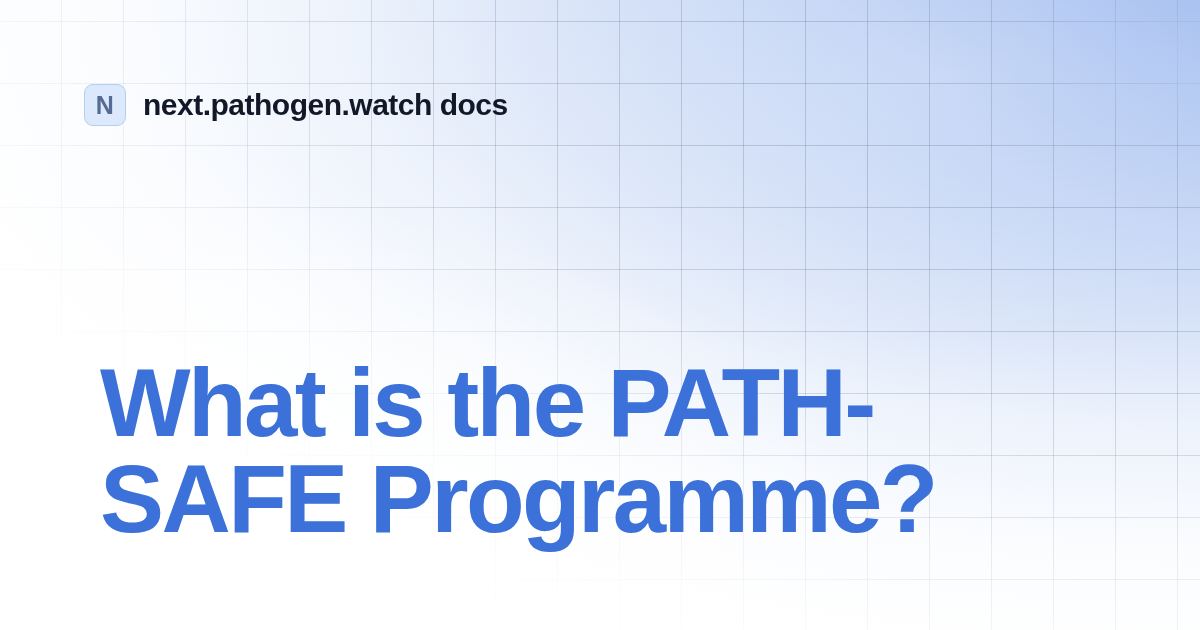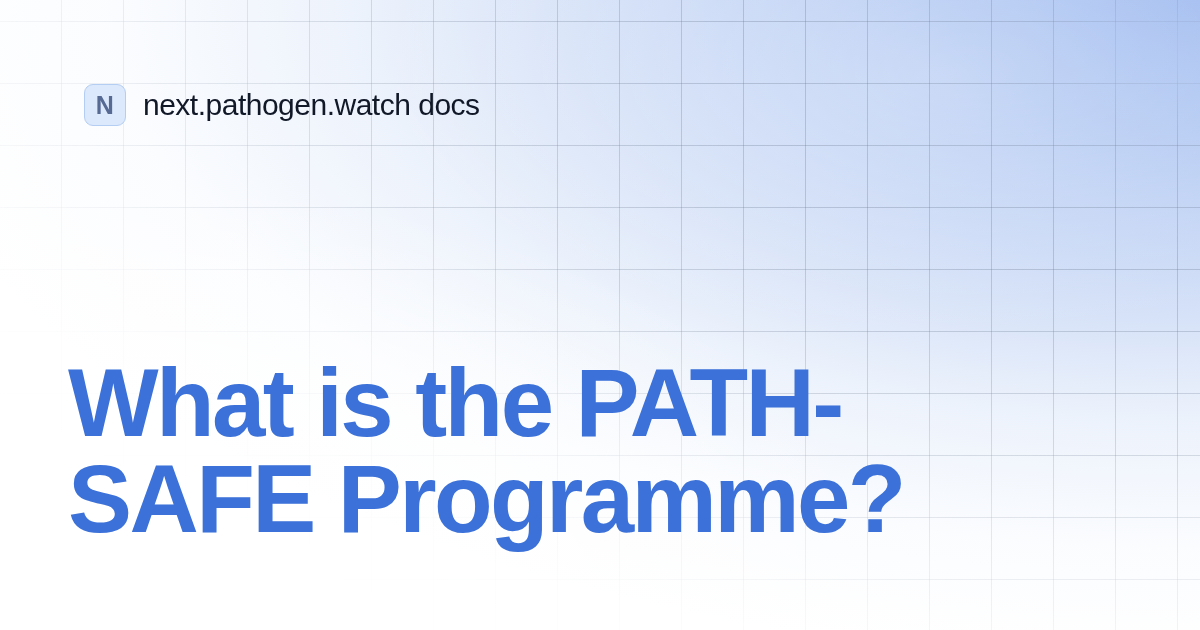--- a/index.html
+++ b/index.html
@@ -118,31 +118,31 @@
     font-size: 25px;
     font-weight: 700;
     line-height: 1;
     color: #566a93;
     letter-spacing: 0.2px;
     flex: none;
   }
 
   .brand-title {
     font-size: 30px;
-    font-weight: 400;
+    font-weight: 700;
     line-height: 1;
     color: #111827;
     letter-spacing: -0.5px;
     white-space: nowrap;
   }
 
   
   .headline {
     position: absolute;
-    left: 68px;
+    left: 100px;
     top: 355px;
     width: 900px;
     margin: 0;
     font-size: 96px;
     font-weight: 700;
     line-height: 96px;
     letter-spacing: -2.6px;
     color: #3b71d8;
     word-break: break-word;
   }

